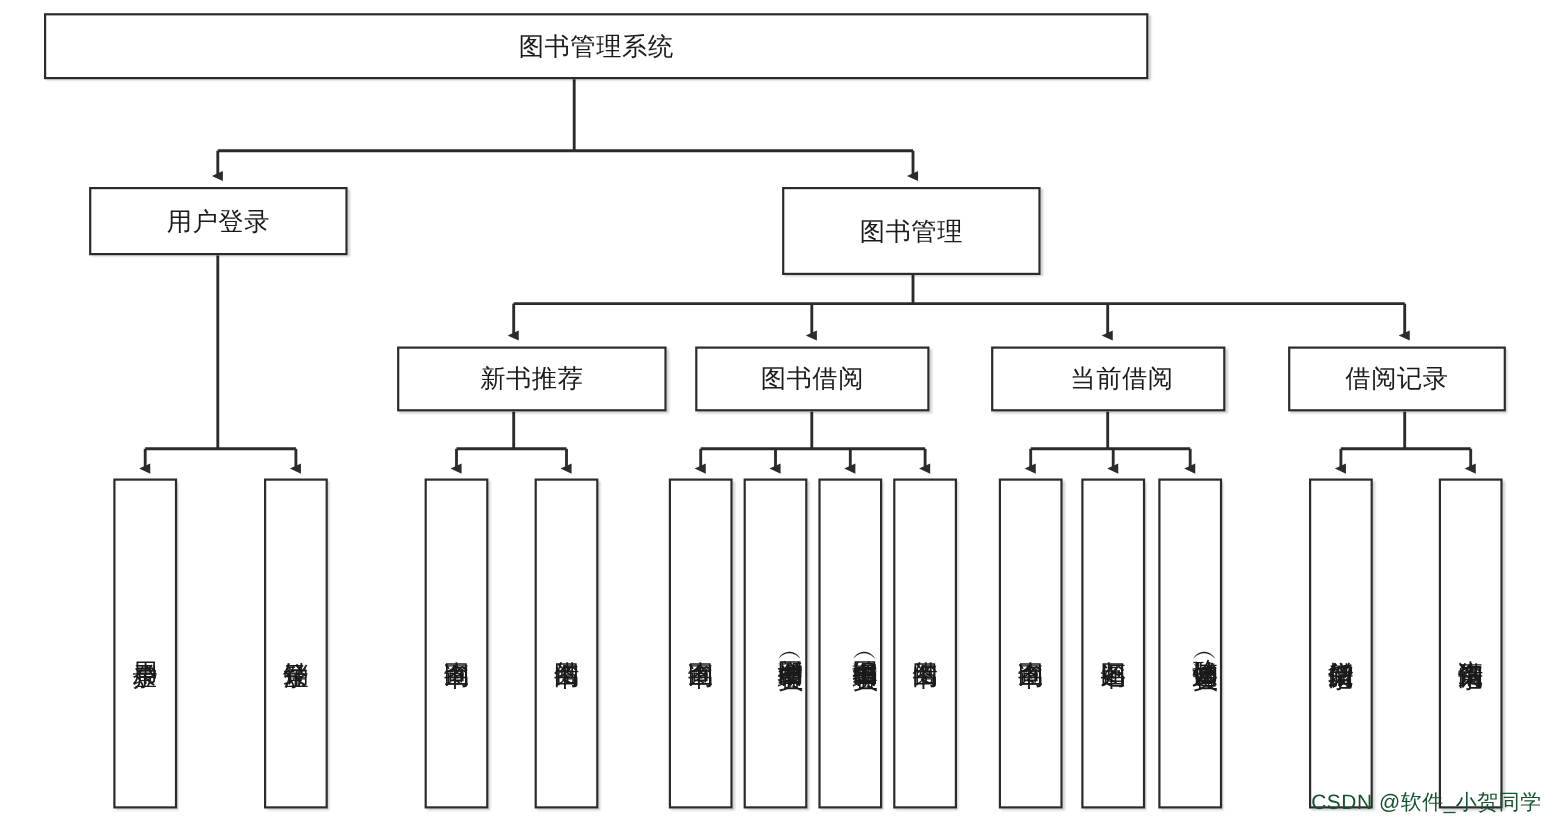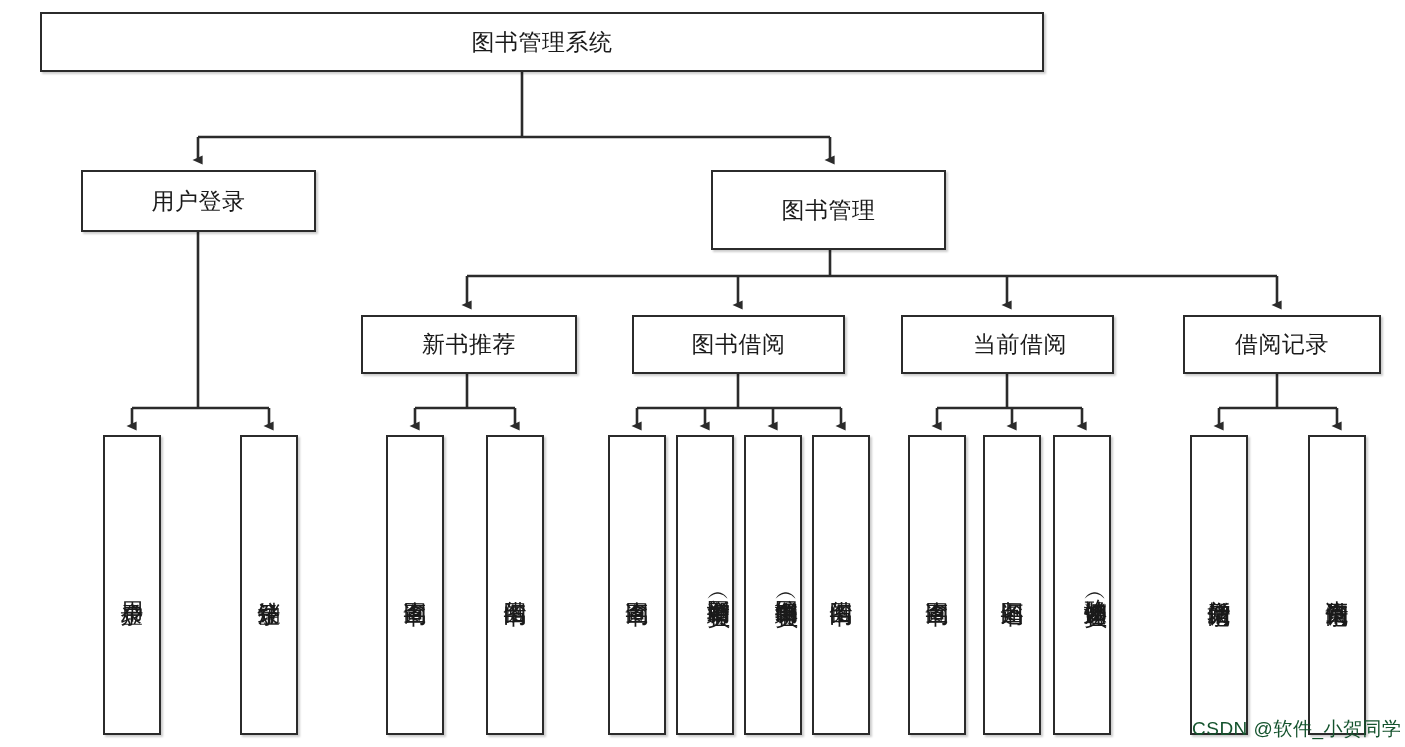--- a/index.html
+++ b/index.html
@@ -120,30 +120,30 @@
     <span>图书管理系统</span>
   </div>
 
   <div class="node node-h" style="left:81px; top:170px; width:235px; height:62px;">
     <span>用户登录</span>
   </div>
   <div class="node node-h" style="left:711px; top:170px; width:235px; height:80px;">
     <span>图书管理</span>
   </div>
 
-  <div class="node node-h" style="left:361px; top:315px; width:216px; height:59px;">
+  <div class="node node-h" style="left:361px; top:315px; width:245px; height:59px;">
     <span>新书推荐</span>
   </div>
   <div class="node node-h" style="left:632px; top:315px; width:213px; height:59px;">
     <span>图书借阅</span>
   </div>
   <div class="node node-h" style="left:901px; top:315px; width:213px; height:59px;padding-left:25px;">
     <span>当前借阅</span>
   </div>
-  <div class="node node-h" style="left:1171px; top:315px; width:198px; height:59px;margin-left:12px;">
+  <div class="node node-h" style="left:1171px; top:315px; width:198px; height:59px;">
     <span>借阅记录</span>
   </div>
 
   <div class="node node-v" style="left:103px; top:435px; width:58px; height:300px;">
     <span>用户登录</span>
   </div>
   <div class="node node-v" style="left:240px; top:435px; width:58px; height:300px;">
     <span>注销登录</span>
   </div>
 

